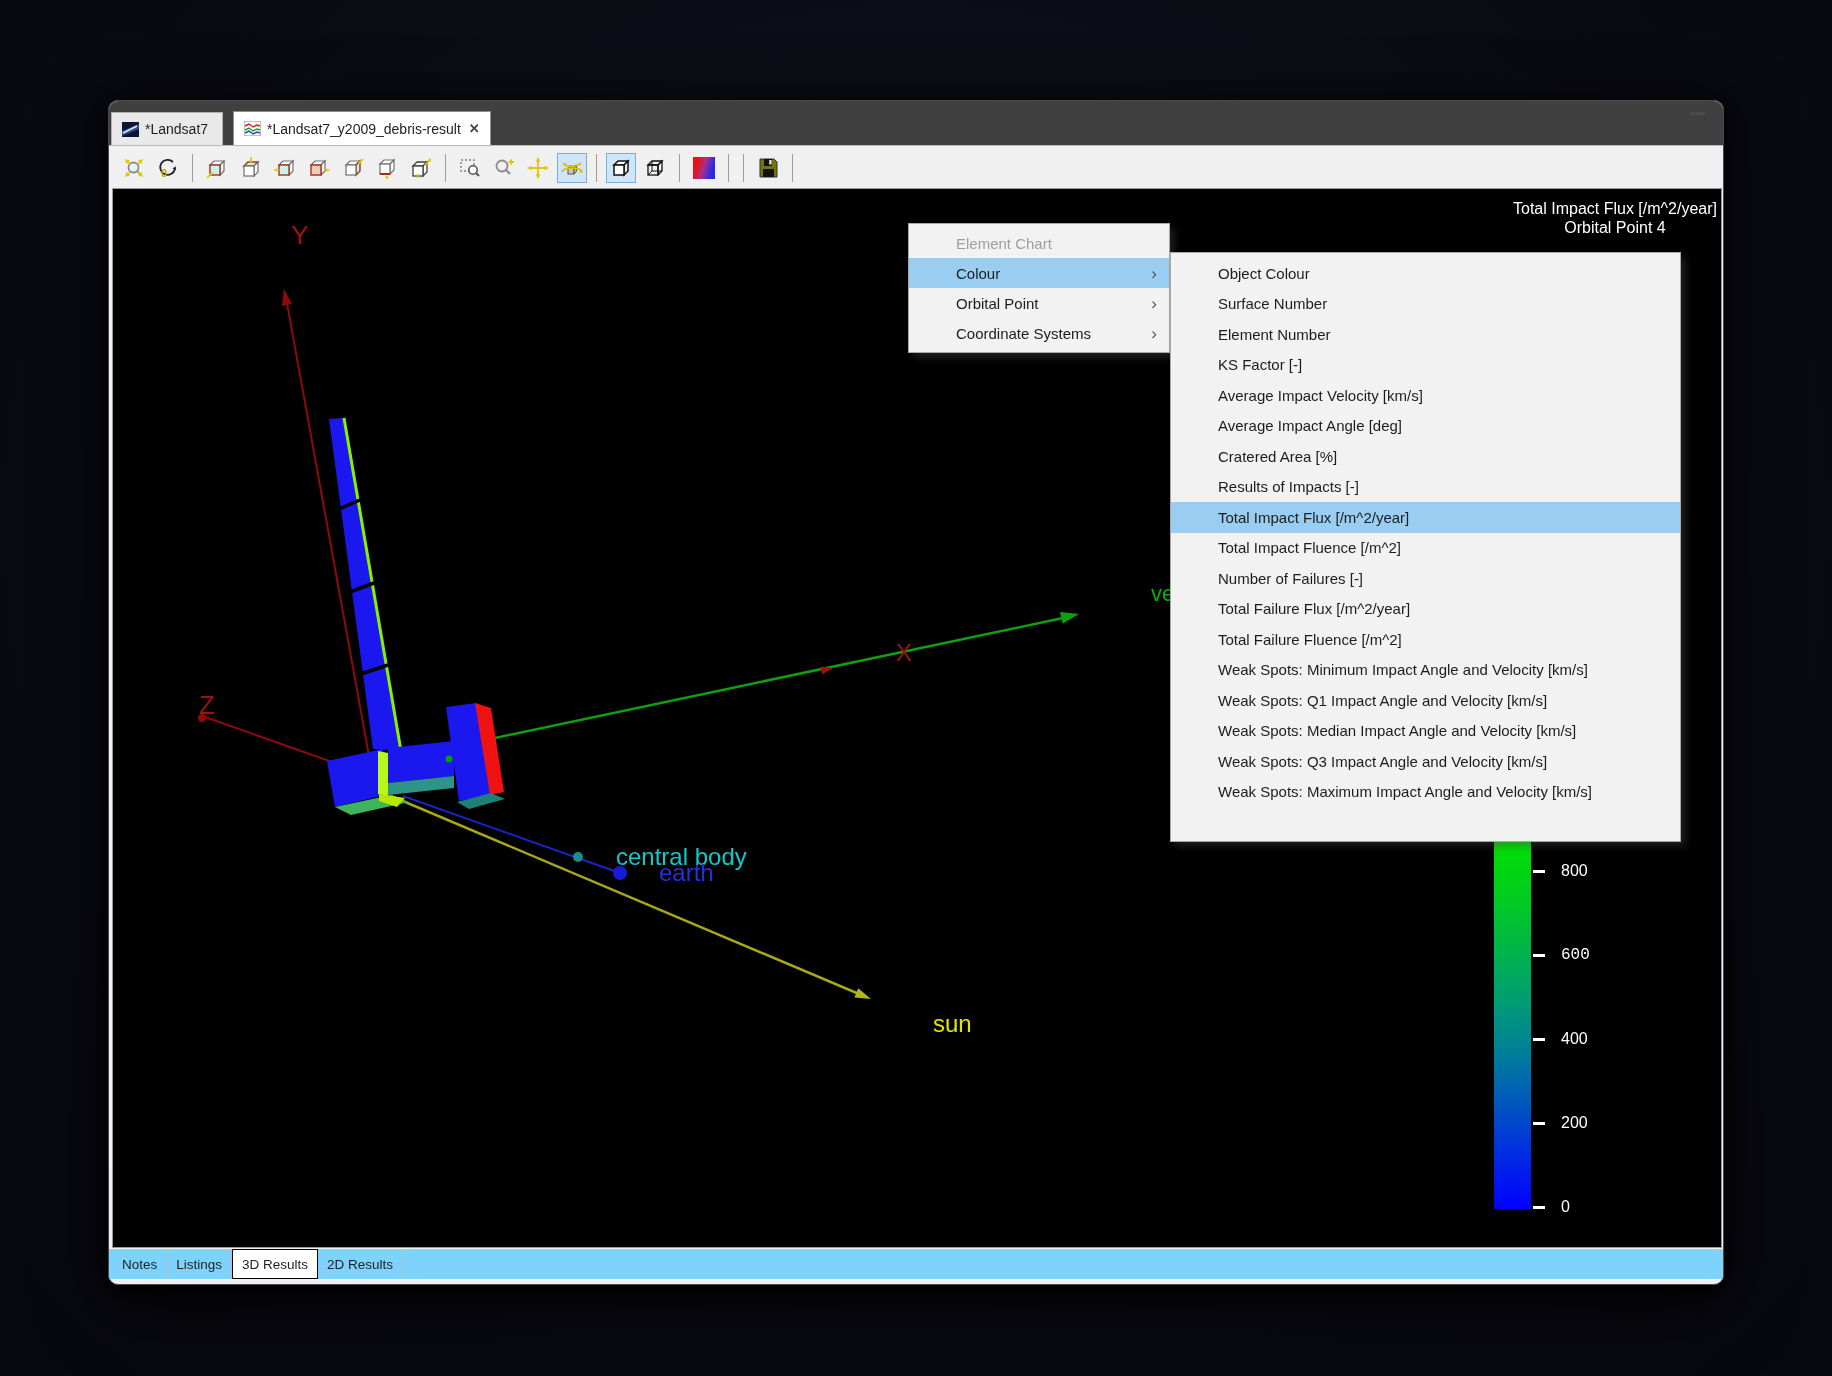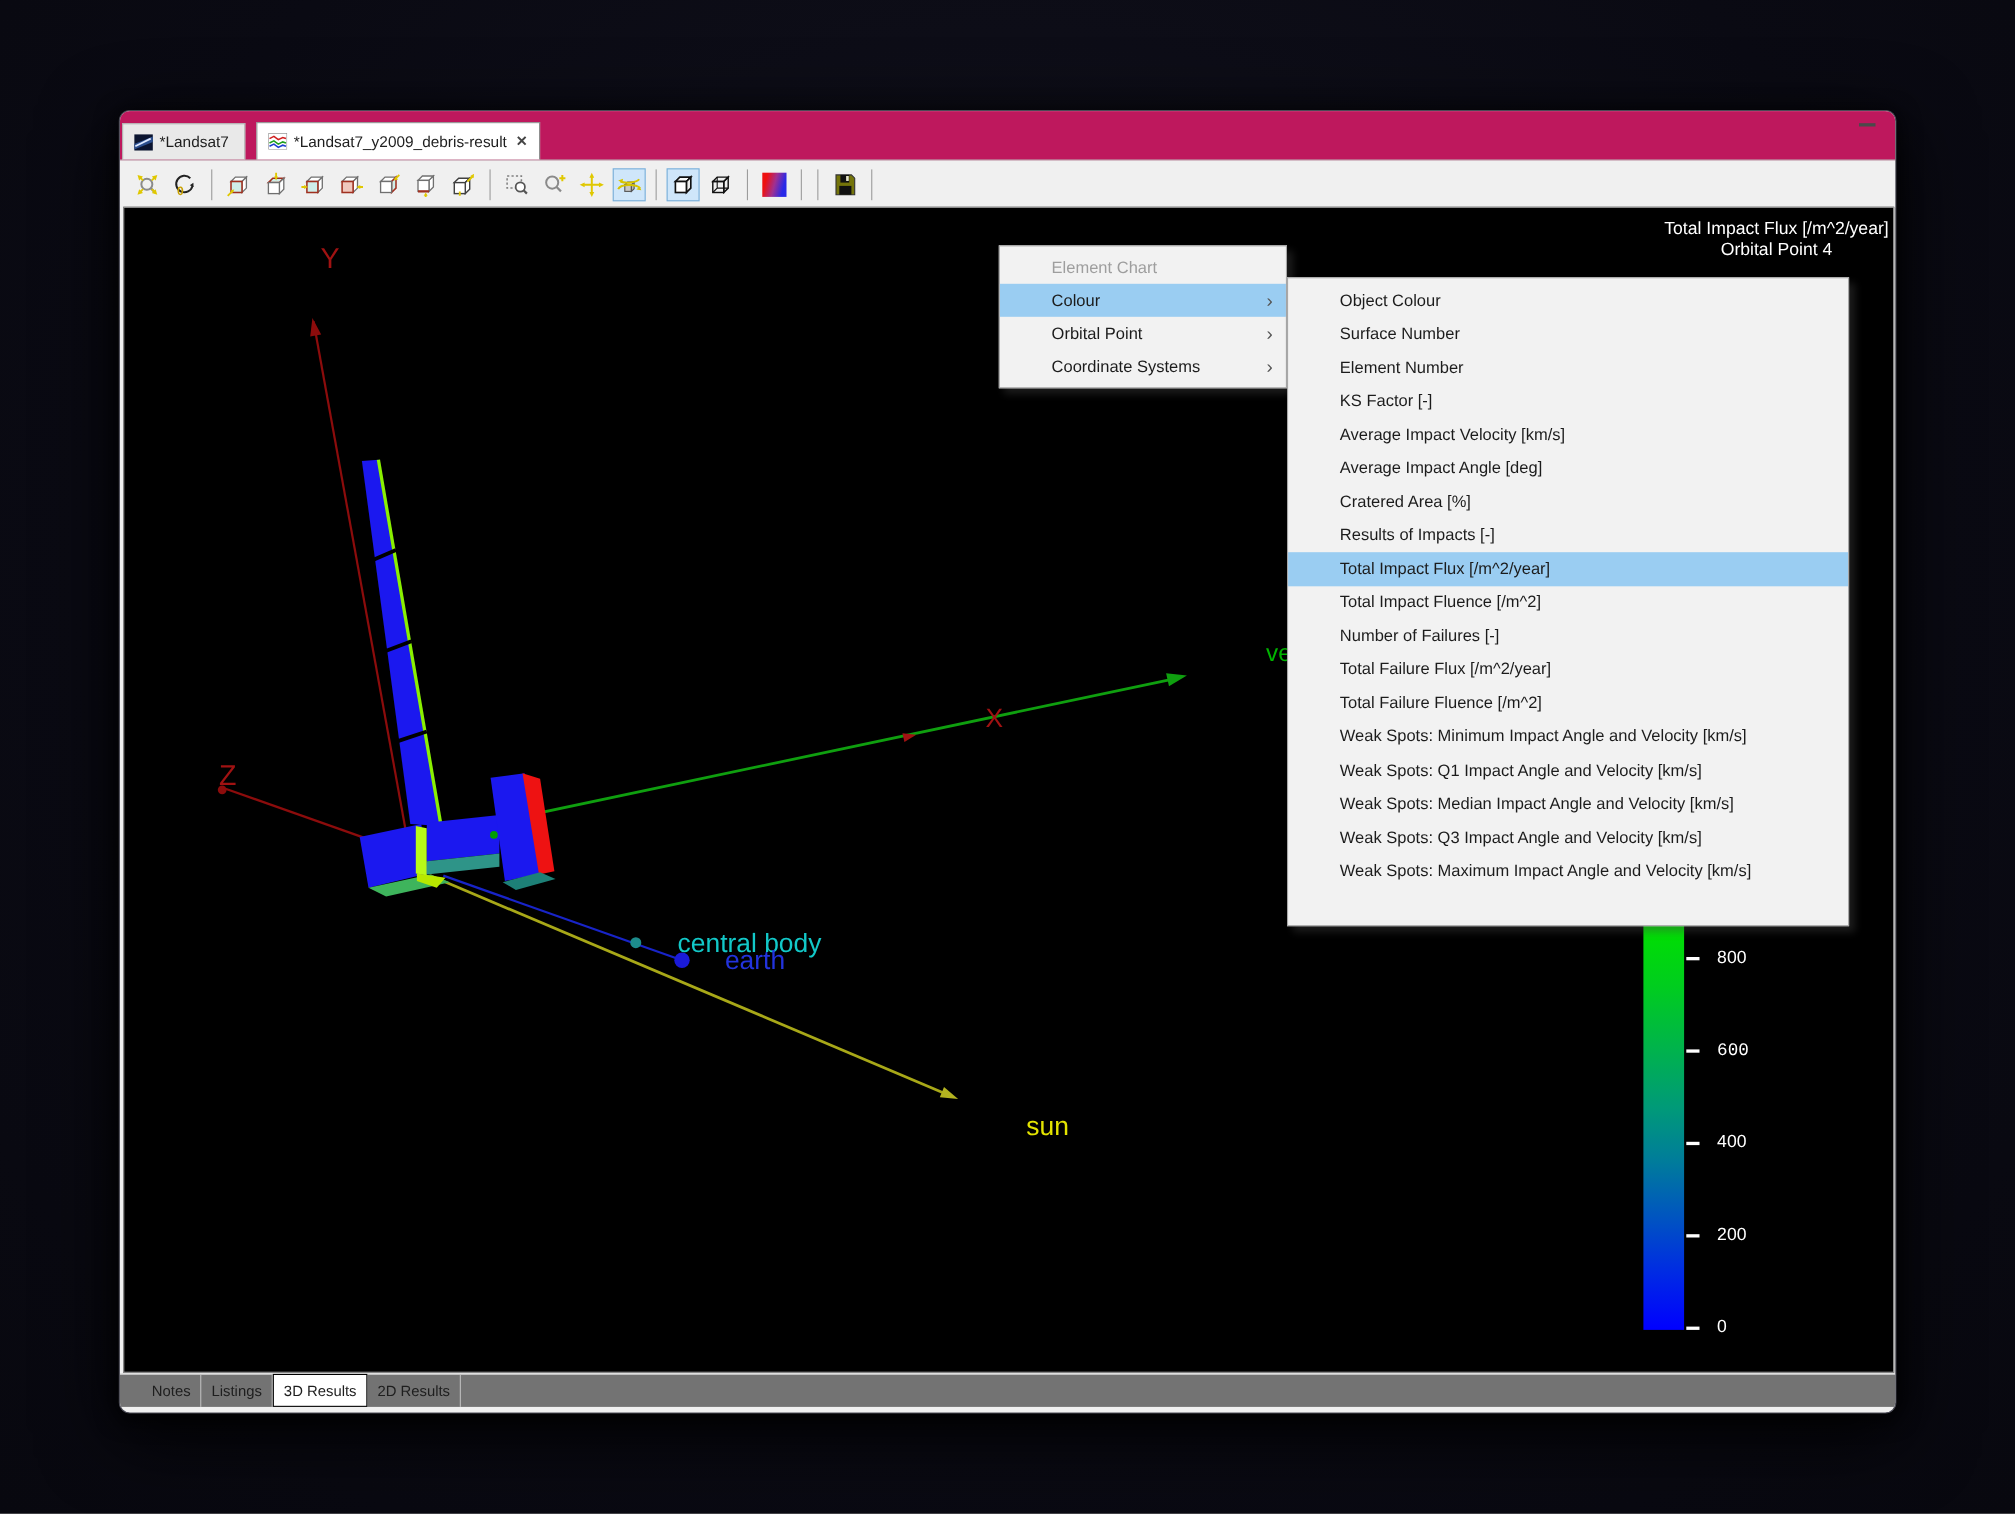--- a/index.html
+++ b/index.html
@@ -9,21 +9,21 @@
     background: radial-gradient(ellipse at 50% 38%, #12121e 0%, #0a0a13 65%, #08080f 100%);
     position:relative; overflow:hidden;
   }
   .window {
     position:absolute; left:108px; top:100px; width:1616px; height:1185px;
     background:#f0f0f0; border:1px solid #4a4a55; border-radius:10px;
     box-shadow: 0 18px 70px rgba(0,0,0,0.95), 0 4px 20px rgba(0,0,0,0.8);
     overflow:hidden;
   }
   
-  .tabstrip { position:absolute; left:0; top:0; width:100%; height:45px; background:#be185d; border-bottom:1px solid #b8b8b8; }
+  .tabstrip { position:absolute; left:0; top:0; width:100%; height:45px; background:#404040; border-bottom:1px solid #b8b8b8; }
   .tab {
     position:absolute; bottom:0; height:33px; display:flex; align-items:center; gap:6px;
     padding:0 10px; background:#e9e9e9; border:1px solid #b0b0b0; border-bottom:none;
     font-size:14px; color:#1e1e1e; cursor:default; white-space:nowrap;
   }
   .tab.t1 { left:2px; width:112px; }
   .tab.active { left:124px; width:258px; background:#ffffff; border-color:#8f8f8f; height:34px; z-index:2; }
   .tabicon { width:17px; height:15px; display:inline-block; flex:0 0 auto; }
   .tabclose { font-size:13px; font-weight:bold; color:#444; margin-left:2px; cursor:pointer; }
   .minimize { position:absolute; right:18px; top:11px; width:15px; height:3px; background:#4a4a4a; }
@@ -54,22 +54,22 @@
   .colorbar {
     position:absolute; left:1381px; top:652px; width:37px; height:368px;
     background:linear-gradient(to bottom,
       #00e000 0%, #00cd1e 15%, #00b44a 30%, #009a78 45%,
       #007d9a 58%, #0055c0 72%, #002ae4 86%, #0000ff 100%);
   }
   .cb-tick { position:absolute; display:flex; align-items:center; gap:16px; color:#fff; font-size:16px; height:18px; }
   .cb-dash { width:12px; height:3px; background:#fff; display:inline-block; }
   
   .bottombar {
-    position:absolute; left:0; top:1148px; width:100%; height:30px; background:#737373;
-    display:flex; align-items:stretch; padding-left:20px; border-top:1px solid #c2c2c2;
+    position:absolute; left:0; top:1148px; width:100%; height:30px; background:#7dd3fc;
+    display:flex; align-items:stretch; padding-left:4px; border-top:1px solid #c2c2c2;
   }
   .btab {
     display:flex; align-items:center; padding:0 9px; font-size:13.5px; color:#1e1e1e;
     border-right:1px solid #bdbdbd; cursor:pointer; white-space:nowrap;
   }
   .btab.active { background:#ffffff; border:1px solid #000000; margin-top:-1px; }
   
   .menu {
     position:absolute; background:#f2f2f2; border:1px solid #a8a8a8;
     box-shadow: 5px 5px 7px rgba(70,70,70,0.4); z-index:50; padding:4px 0;

